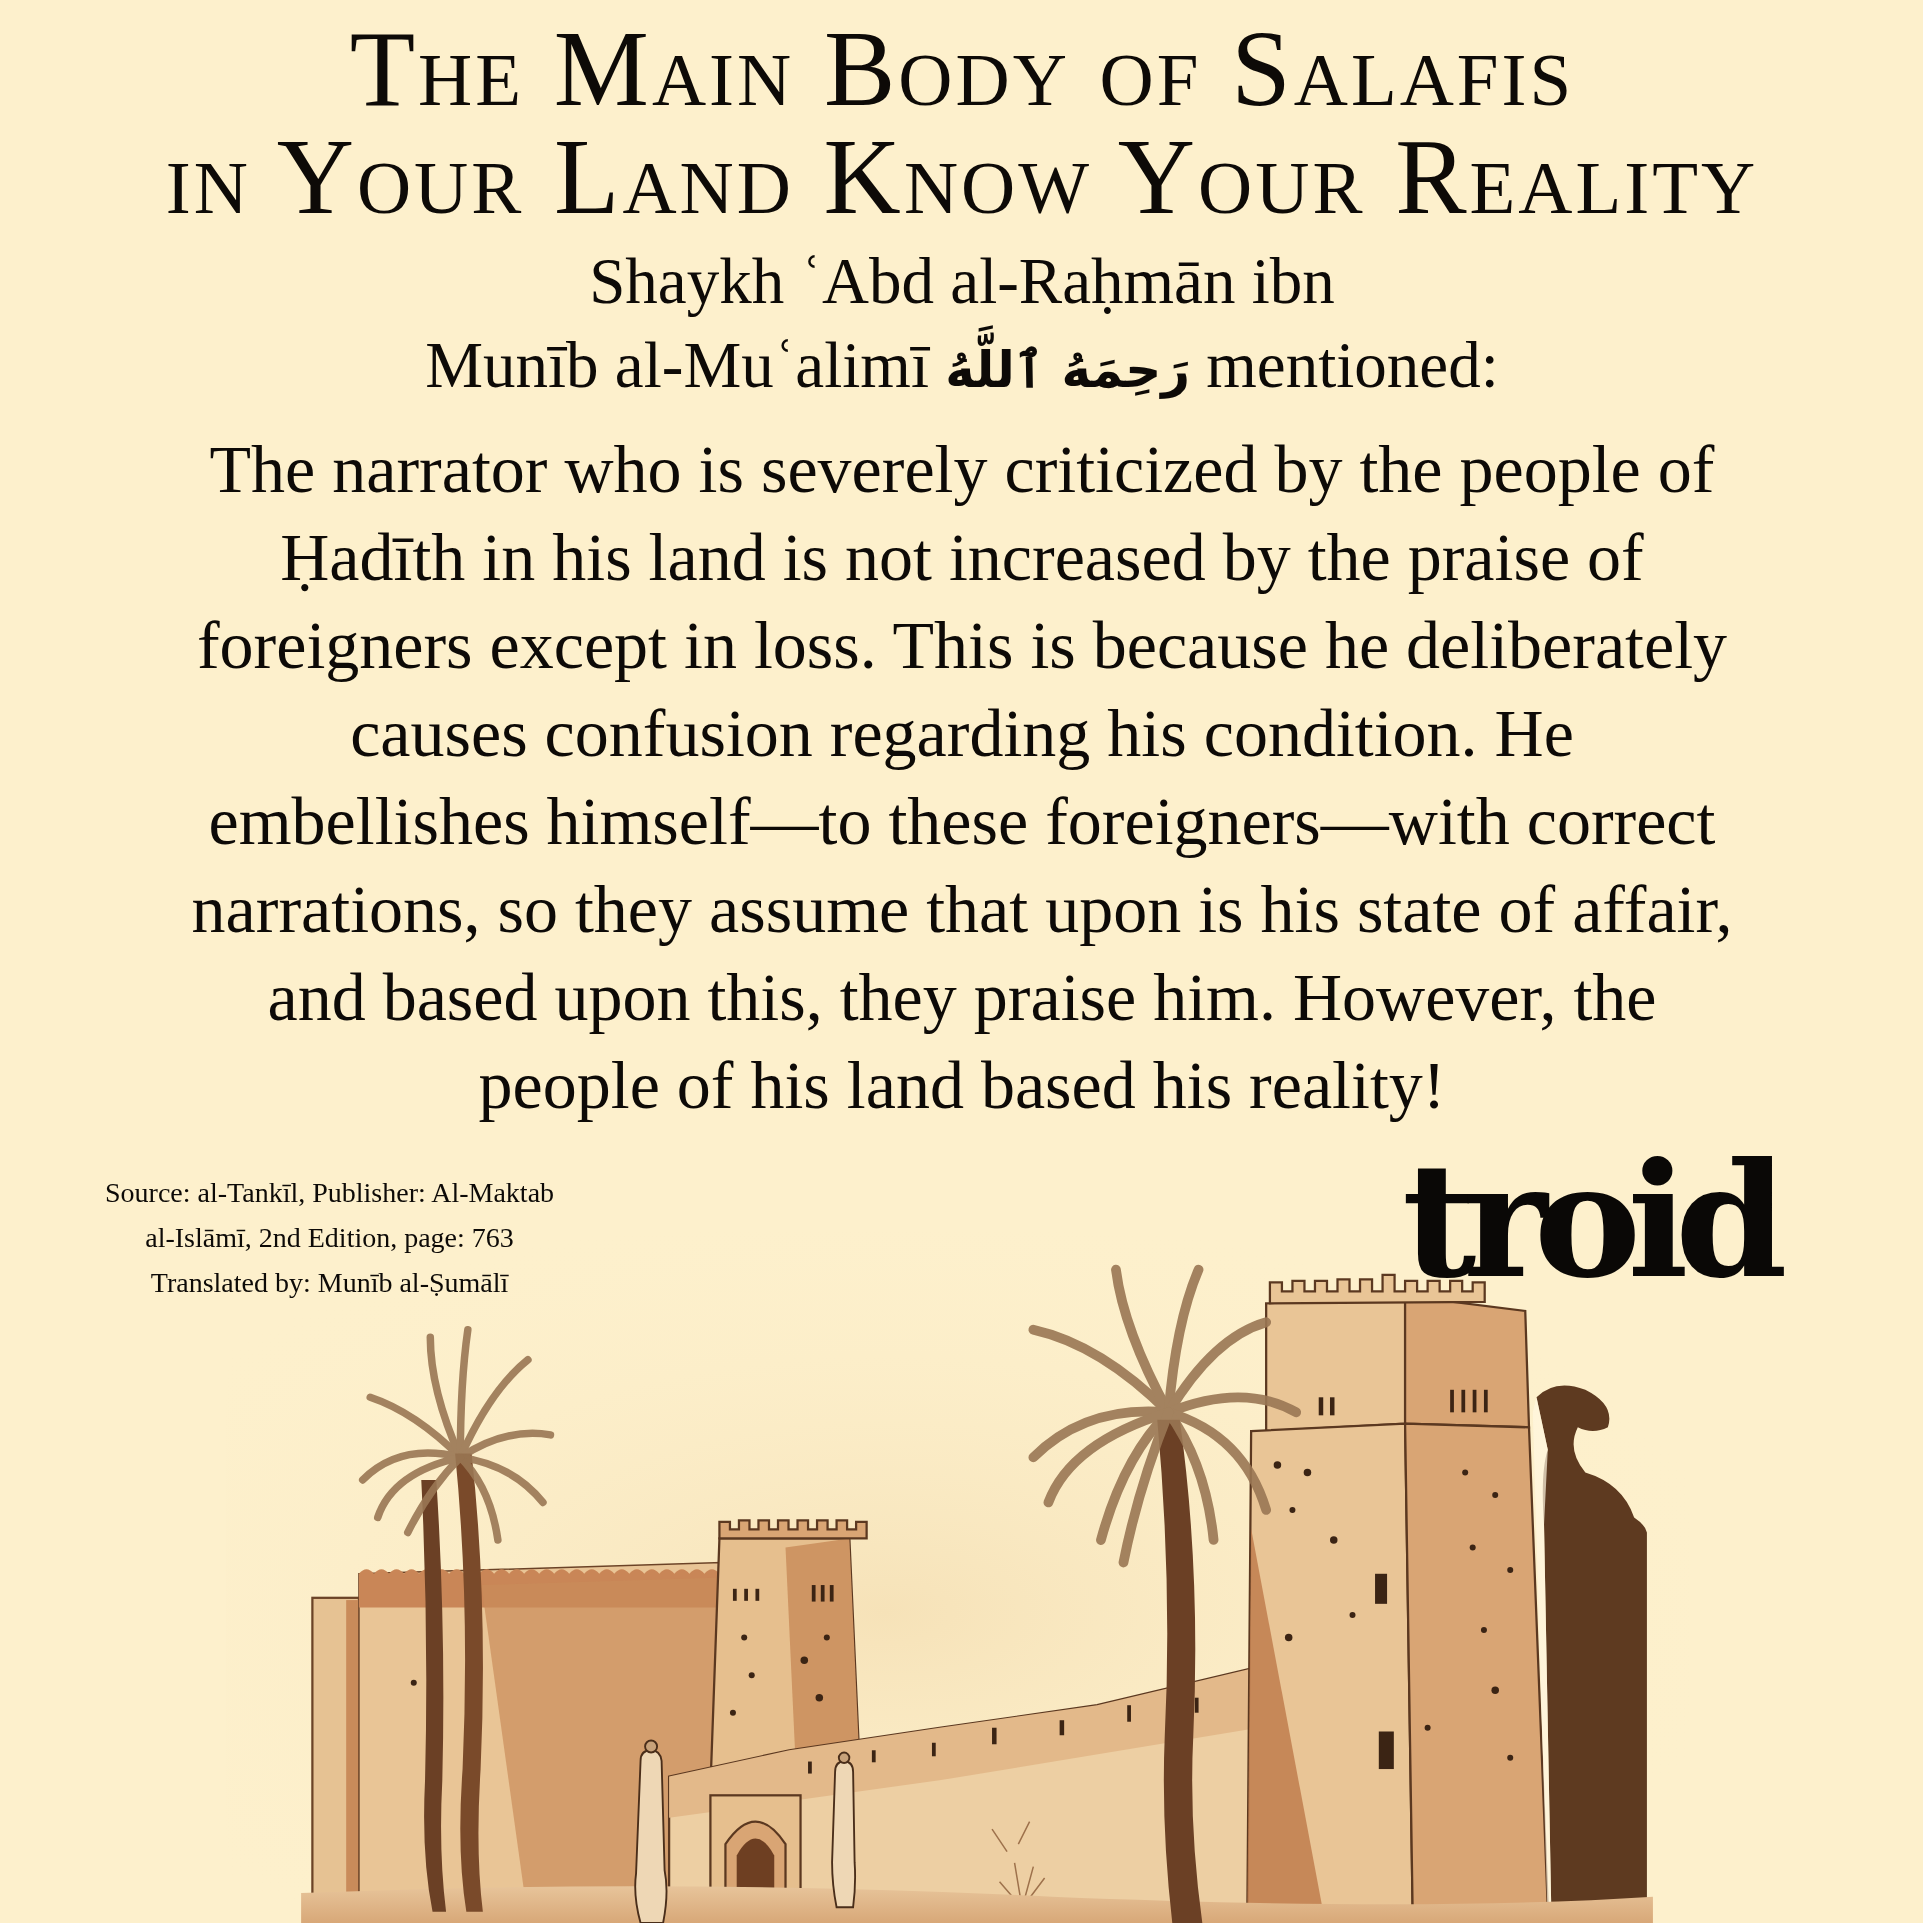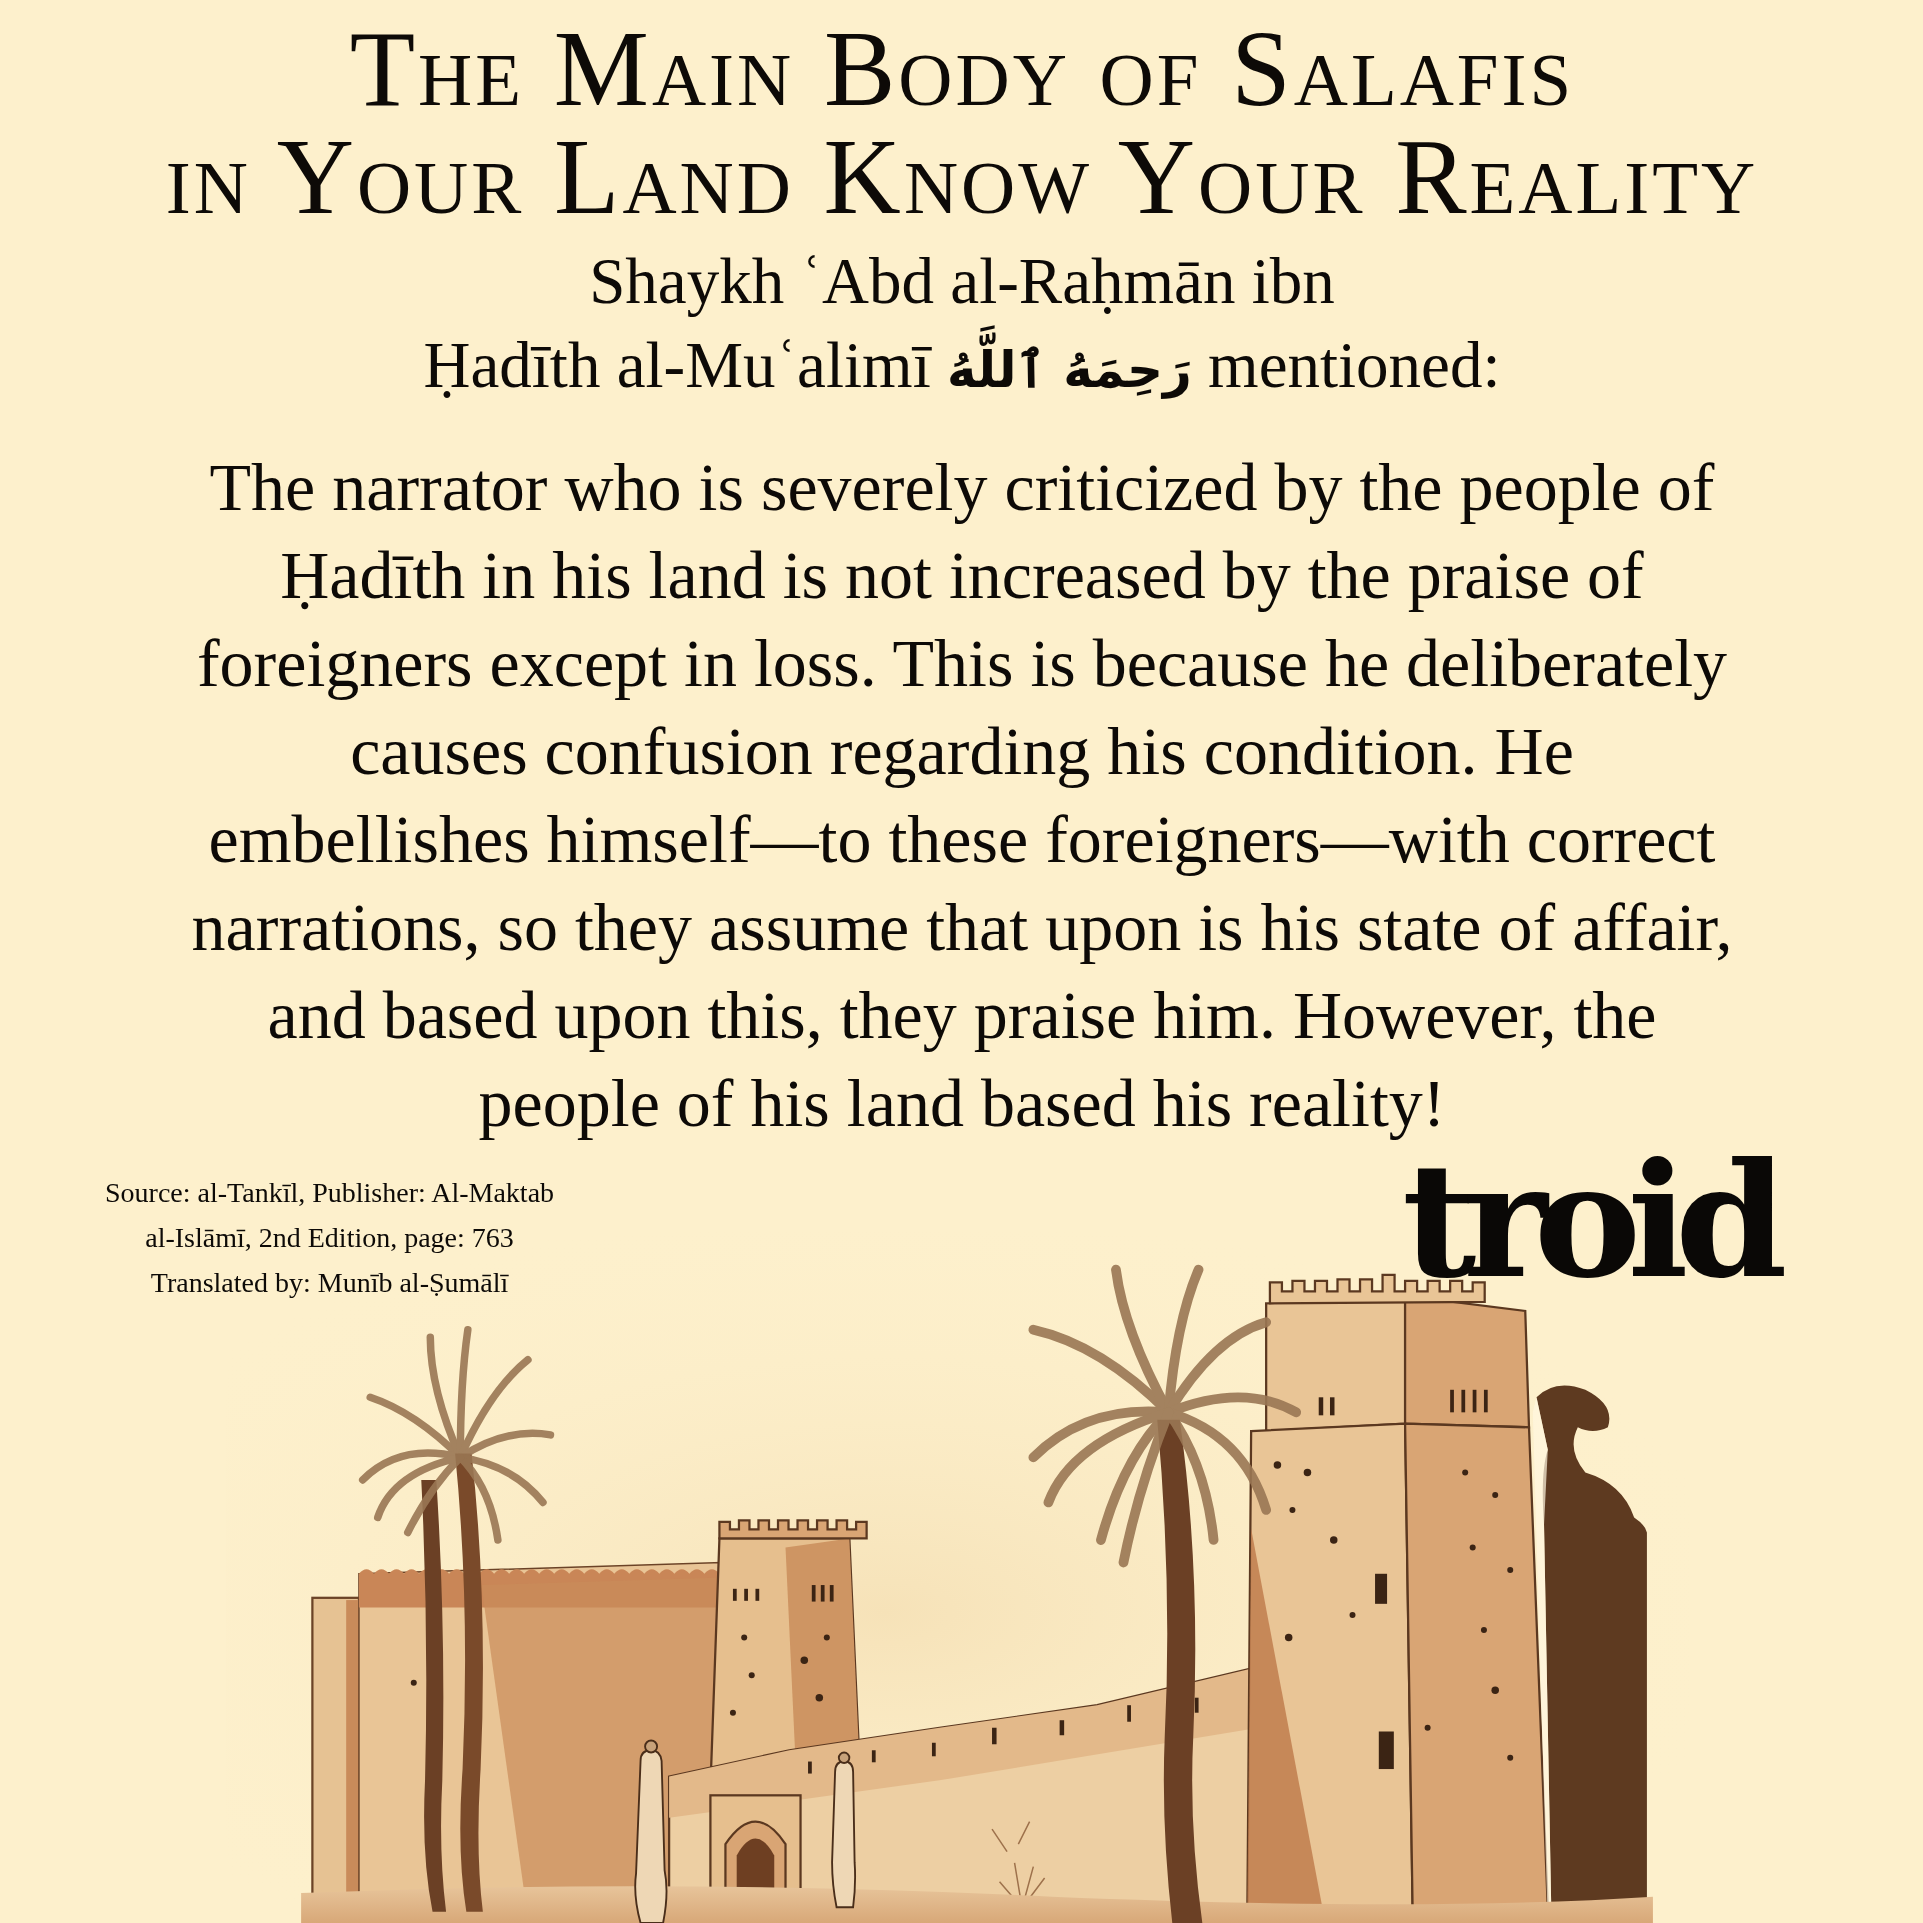--- a/index.html
+++ b/index.html
@@ -21,21 +21,21 @@
   .title .line { display: block; }
   .subtitle {
     position: absolute; left: 0; right: 0; top: 239px;
     text-align: center;
     font-size: 65px; line-height: 84px;
     margin: 0;
   }
   .subtitle .line { display: block; }
   .honorific { font-family: "DejaVu Sans", sans-serif; font-size: 50px; font-weight: bold; }
   .body-text {
-    position: absolute; left: 75px; right: 75px; top: 443px;
+    position: absolute; left: 75px; right: 75px; top: 425px;
     text-align: center;
     font-size: 68px; line-height: 88px;
     margin: 0;
   }
   .body-text .line { display: block; white-space: nowrap; }
   .source {
     position: absolute; left: 105px; top: 1170px;
     font-size: 28px; line-height: 45px;
     margin: 0;
   }
@@ -58,21 +58,21 @@
 <body>
 
 <h1 class="title">
   <span class="line">The Main Body of Salafis</span>
   <span class="line">in Your Land Know Your Reality</span>
 </h1>
 
 <p class="subtitle">
   <span class="line">Shaykh ʿAbd al-Raḥmān ibn</span>
   <span class="line">
-    <span>Ḥadīth al-Muʿalimī</span>
+    <span>Munīb al-Muʿalimī</span>
     <span class="honorific" dir="rtl">رَحِمَهُ ٱللَّهُ</span>
     <span>mentioned:</span>
   </span>
 </p>
 
 <p class="body-text">
   <span class="line">The narrator who is severely criticized by the people of</span>
   <span class="line">Ḥadīth in his land is not increased by the praise of</span>
   <span class="line">foreigners except in loss. This is because he deliberately</span>
   <span class="line">causes confusion regarding his condition. He</span>

